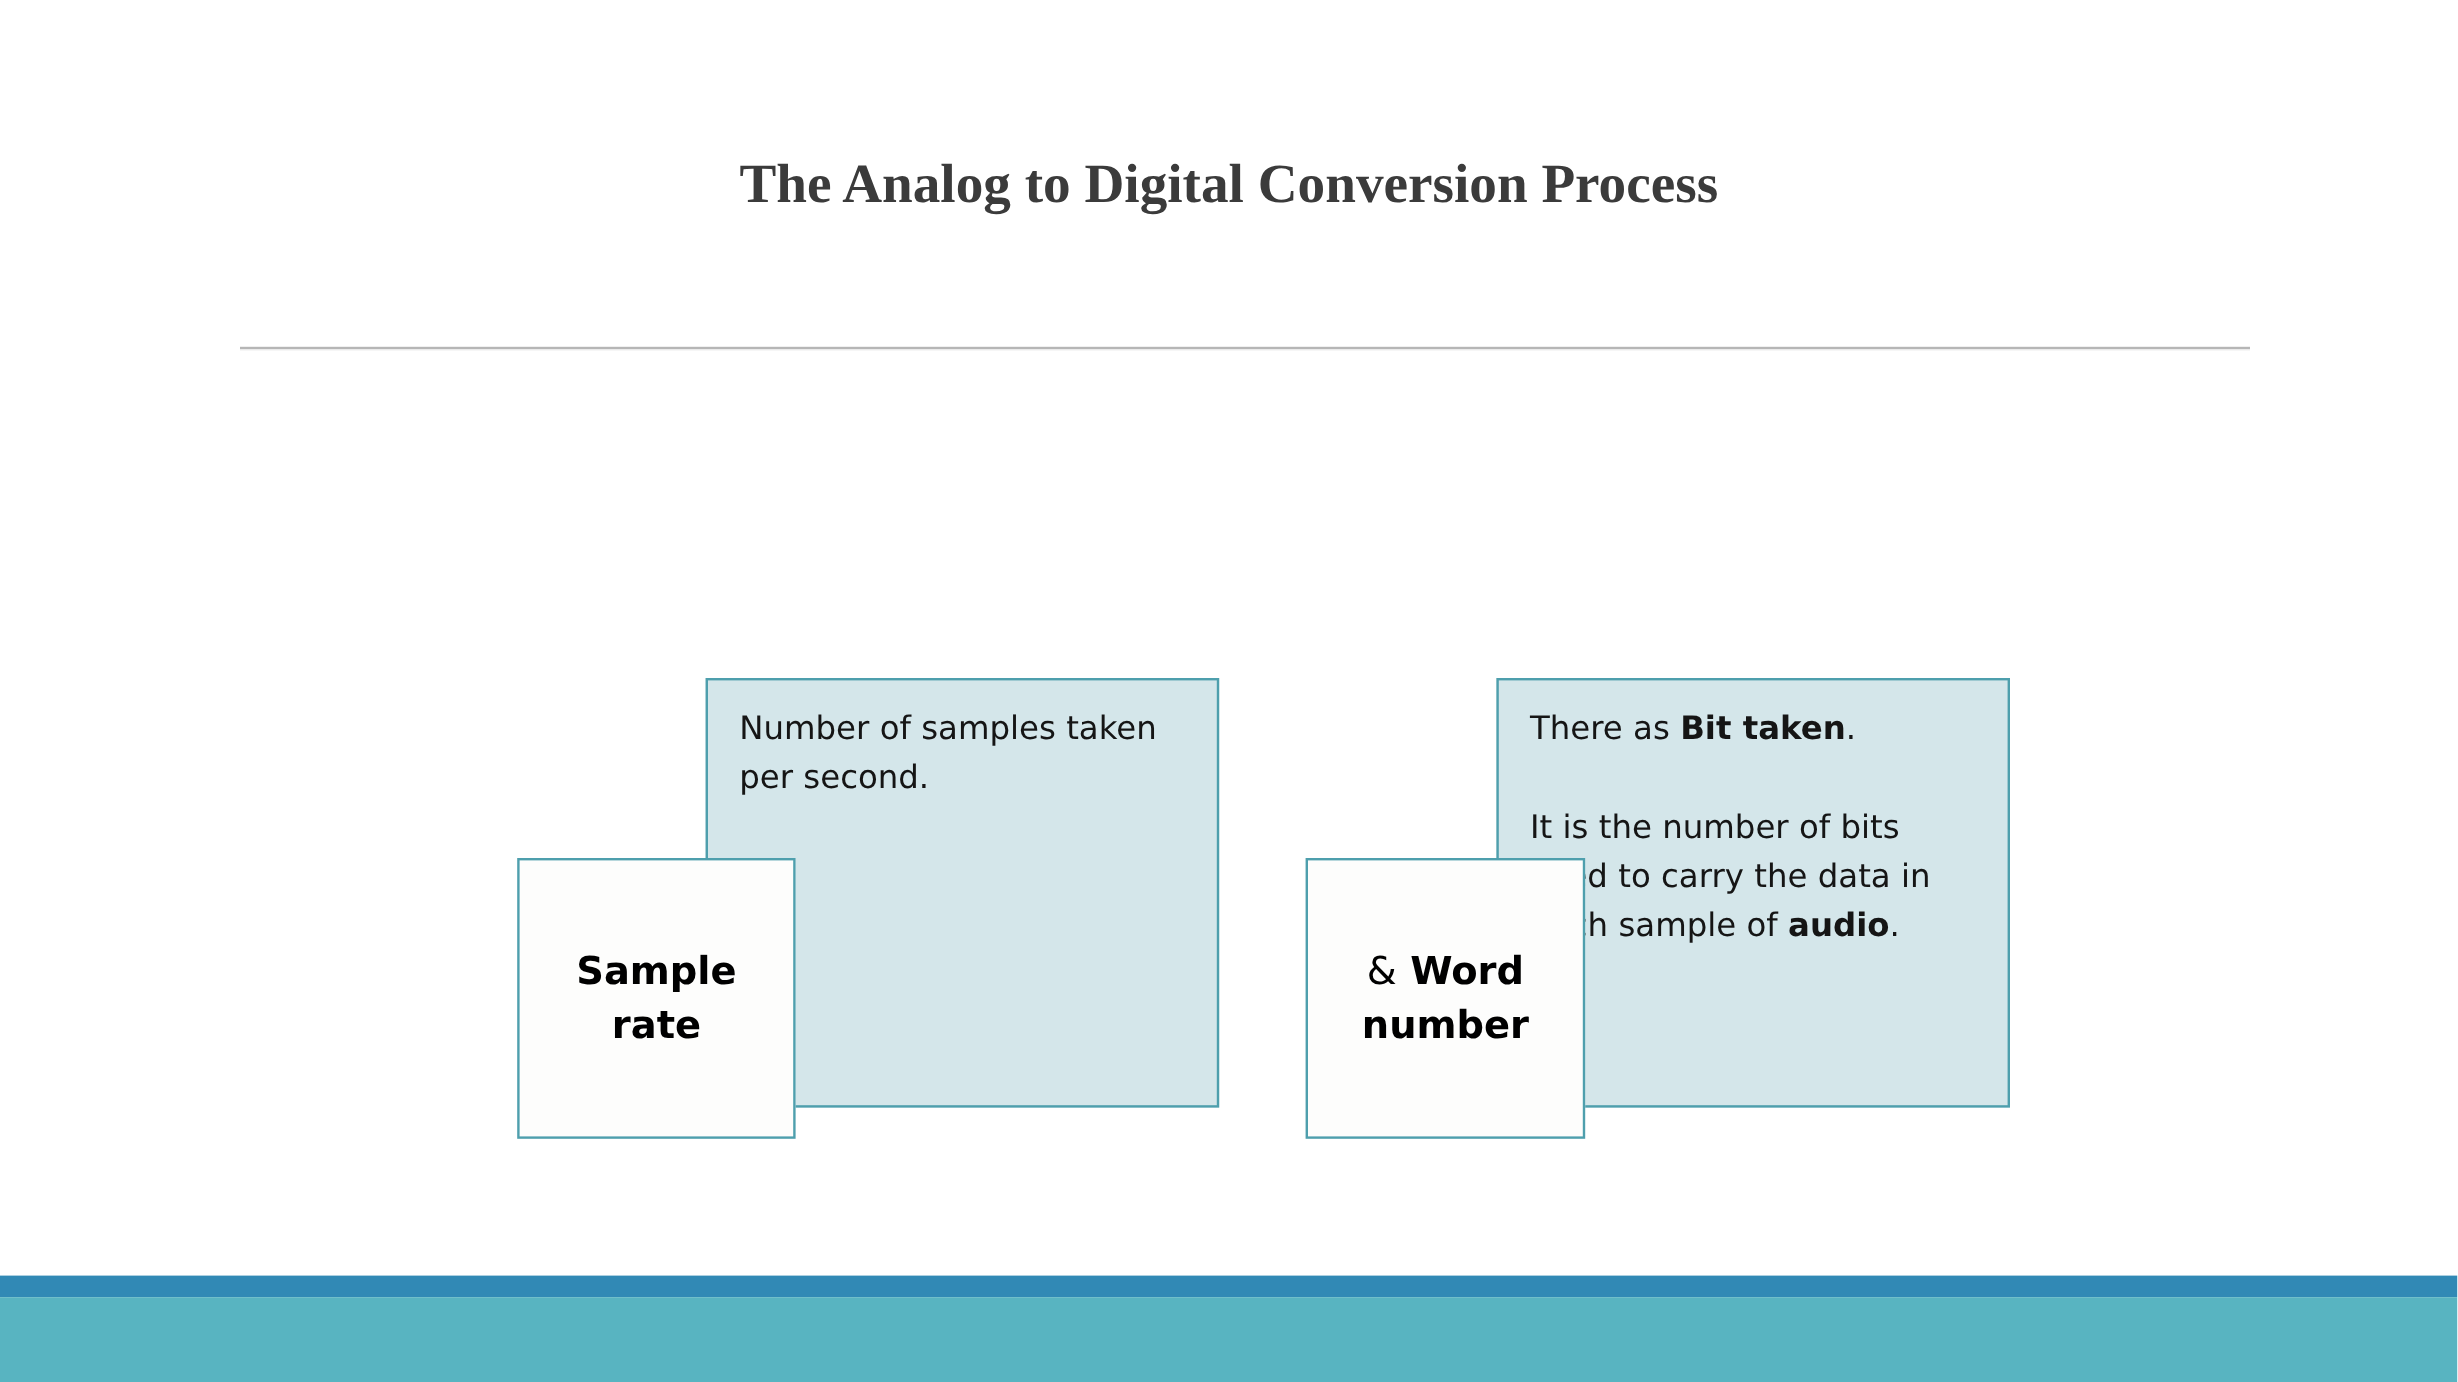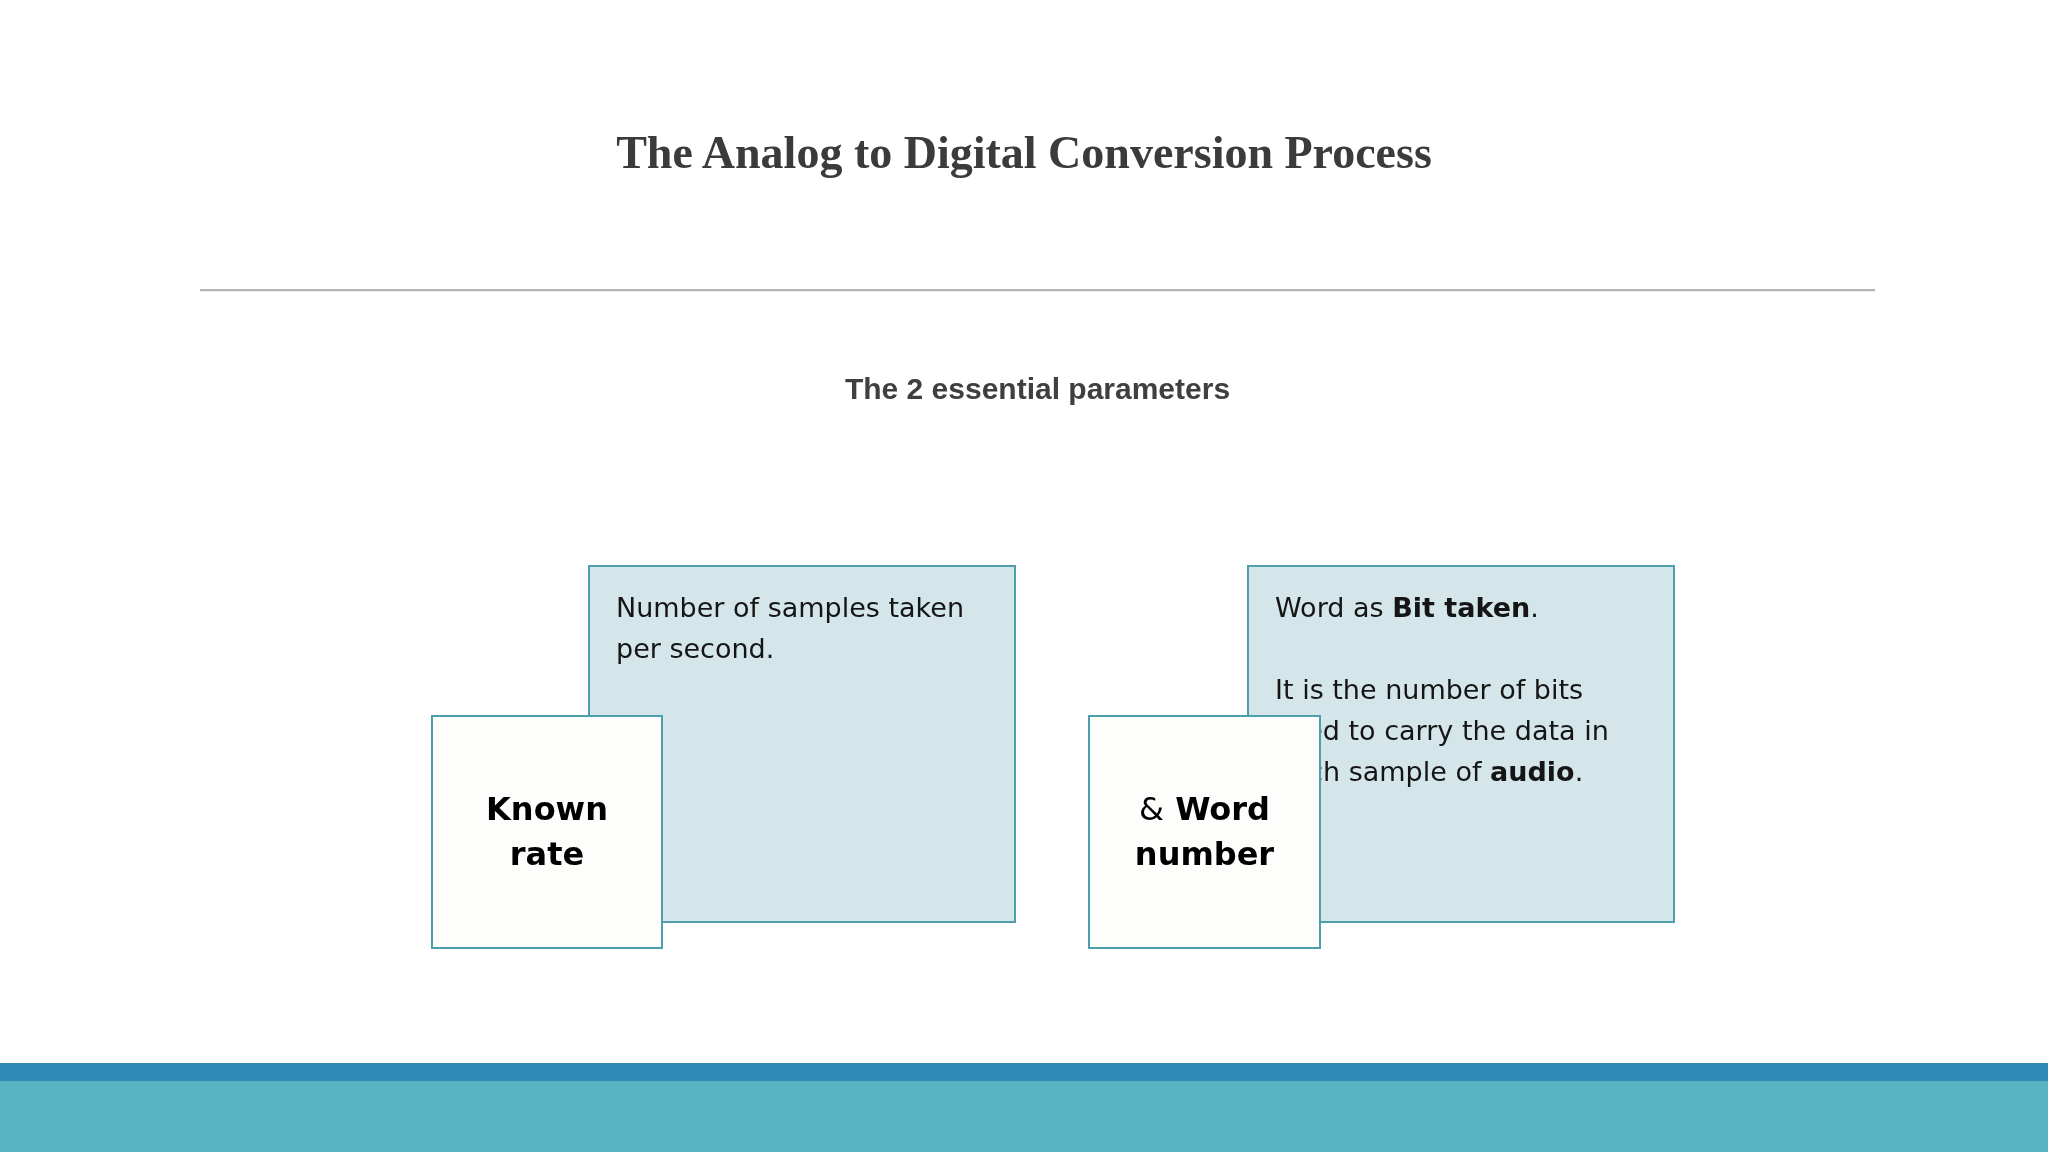--- a/index.html
+++ b/index.html
@@ -145,35 +145,34 @@
 </style>
 </head>
 <body>
 
 <div class="slide">
 
   <div class="slide-title">The Analog to Digital Conversion Process</div>
 
   <div class="divider"></div>
 
-  <div class="sub-heading">The 2 essential parameters</div>
 
 
   <div class="diagram">
 
     <div class="desc-box" id="desc-box-sample-rate">
       <p>Number of samples taken per second.</p>
     </div>
 
     <div class="label-box" id="label-box-sample-rate">
-      <span><span>Known</span><br><span>rate</span></span>
+      <span><span>Sample</span><br><span>rate</span></span>
     </div>
 
     <div class="desc-box" id="desc-box-word-length">
-      <p><span>Word as </span><strong>Bit taken</strong><span>.</span></p>
+      <p><span>There as </span><strong>Bit taken</strong><span>.</span></p>
       <p><span>It is the number of bits used to carry the data in each sample of </span><strong>audio</strong><span>.</span></p>
     </div>
 
     <div class="label-box" id="label-box-word-length">
       <span><span class="amp">&amp;</span> <span>Word</span><br><span>number</span></span>
     </div>
 
   </div>
 
   <div class="footer-band-dark"></div>

